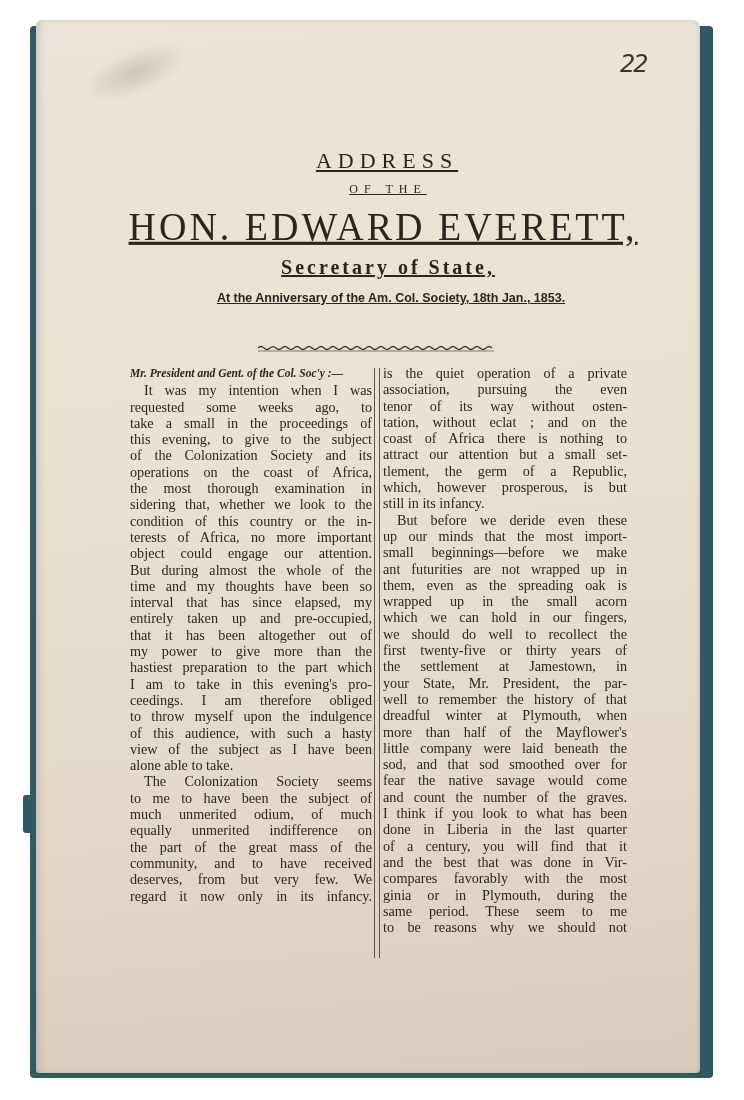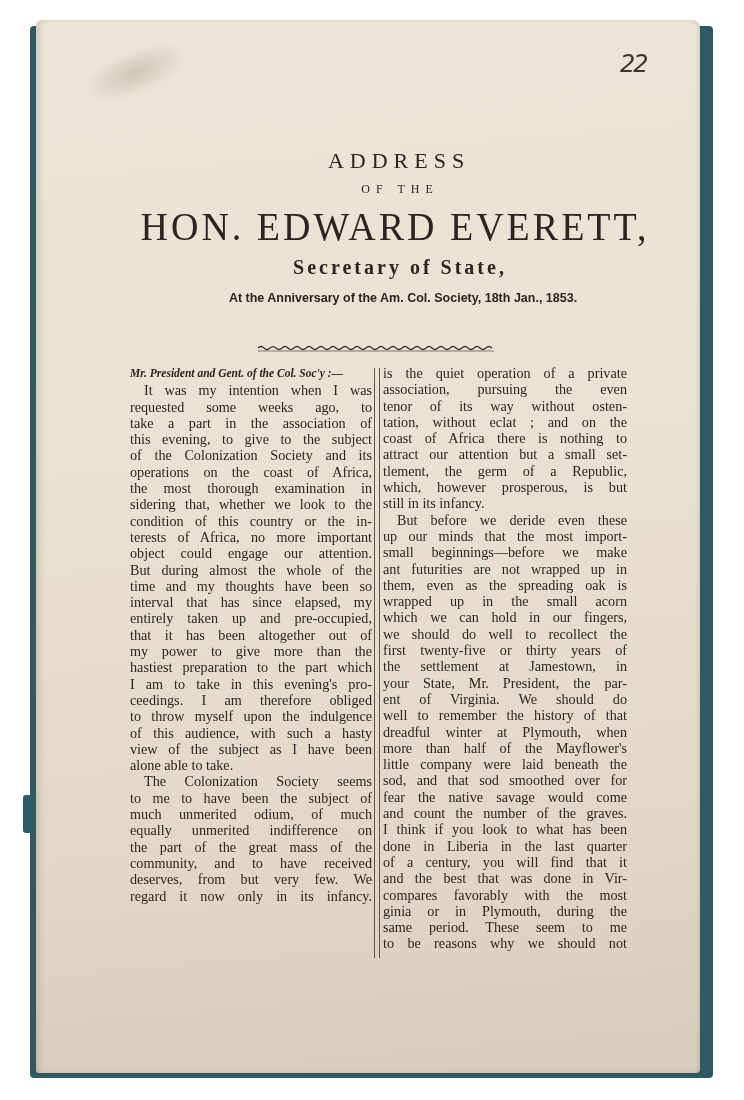--- a/index.html
+++ b/index.html
@@ -43,24 +43,25 @@
       position: absolute;
       left: 620px; top: 50px;
       font-family: "DejaVu Sans", sans-serif;
       font-size: 24px;
       font-style: italic;
       color: #3a3630;
       letter-spacing: -2px;
     }
     .title-block {
       position: absolute;
-      left: 48px; top: 140px;
+      left: 36px; top: 140px;
       width: 664px;
       text-align: center;
       color: #2a2520;
+      text-decoration: underline;
     }
     .title-address {
       font-size: 22px;
       letter-spacing: 6px;
       margin: 8px 0 0 38px;
       line-height: 26px;
     }
     .title-ofthe {
       font-size: 12px;
       letter-spacing: 6px;
@@ -144,21 +145,21 @@
 
 <svg class="ornament" viewBox="0 0 236 10" preserveAspectRatio="none">
   <path d="M0 5 Q 3 2 6 5 T 12 5 T 18 5 T 24 5 T 30 5 T 36 5 T 42 5 T 48 5 T 54 5 T 60 5 T 66 5 T 72 5 T 78 5 T 84 5 T 90 5 T 96 5 T 102 5 T 108 5 T 114 5 T 120 5 T 126 5 T 132 5 T 138 5 T 144 5 T 150 5 T 156 5 T 162 5 T 168 5 T 174 5 T 180 5 T 186 5 T 192 5 T 198 5 T 204 5 T 210 5 T 216 5 T 222 5 T 228 5 T 234 5" fill="none" stroke="#3a332c" stroke-width="1.2"></path>
   <line x1="0" y1="8" x2="236" y2="8" stroke="#3a332c" stroke-width="0.6"></line>
 </svg>
 
 <div class="col col-left">
   <span class="salutation">Mr. President and Gent. of the Col. Soc'y :—</span>
   <span class="line indent">It was my intention when I was</span>
   <span class="line">requested some weeks ago, to</span>
-  <span class="line">take a part in the association of</span>
+  <span class="line">take a small in the proceedings of</span>
   <span class="line">this evening, to give to the subject</span>
   <span class="line">of the Colonization Society and its</span>
   <span class="line">operations on the coast of Africa,</span>
   <span class="line">the most thorough examination in</span>
   <span class="line">sidering that, whether we look to the</span>
   <span class="line">condition of this country or the in-</span>
   <span class="line">terests of Africa, no more important</span>
   <span class="line">object could engage our attention.</span>
   <span class="line">But during almost the whole of the</span>
   <span class="line">time and my thoughts have been so</span>
@@ -199,21 +200,20 @@
   <span class="line">up our minds that the most import-</span>
   <span class="line">small beginnings—before we make</span>
   <span class="line">ant futurities are not wrapped up in</span>
   <span class="line">them, even as the spreading oak is</span>
   <span class="line">wrapped up in the small acorn</span>
   <span class="line">which we can hold in our fingers,</span>
   <span class="line">we should do well to recollect the</span>
   <span class="line">first twenty-five or thirty years of</span>
   <span class="line">the settlement at Jamestown, in</span>
   <span class="line">your State, Mr. President, the par-</span>
-  <span class="line">ent of Virginia. We should do</span>
   <span class="line">well to remember the history of that</span>
   <span class="line">dreadful winter at Plymouth, when</span>
   <span class="line">more than half of the Mayflower's</span>
   <span class="line">little company were laid beneath the</span>
   <span class="line">sod, and that sod smoothed over for</span>
   <span class="line">fear the native savage would come</span>
   <span class="line">and count the number of the graves.</span>
   <span class="line">I think if you look to what has been</span>
   <span class="line">done in Liberia in the last quarter</span>
   <span class="line">of a century, you will find that it</span>

